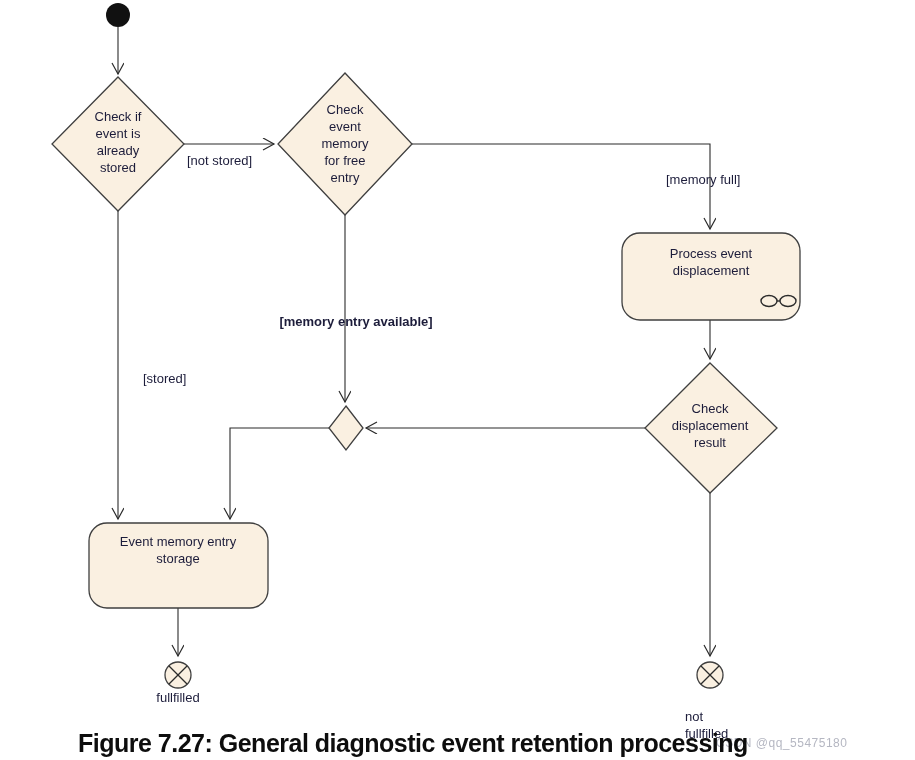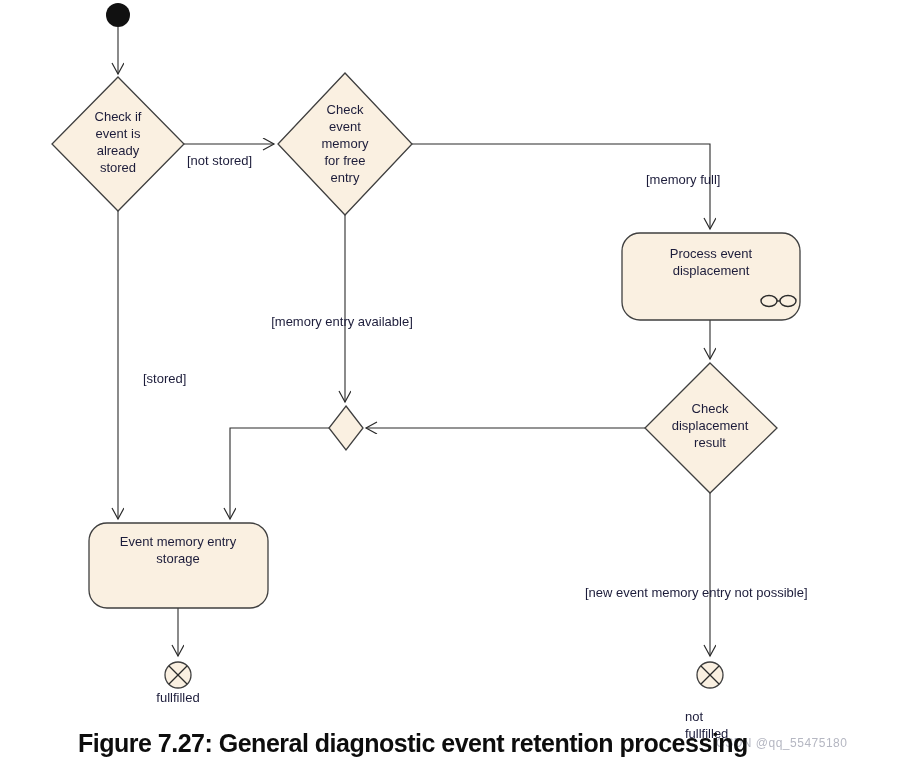--- a/index.html
+++ b/index.html
@@ -94,28 +94,27 @@
 
   <div class="lbl ctr" style="left:710px;top:400px;">Check
 displacement
 result</div>
 
   <div class="lbl ctr" style="left:178px;top:533px;">Event memory entry
 storage</div>
 
   <div class="lbl guard" style="left:187px;top:152px;text-align:right;">[not stored]</div>
 
-  <div class="lbl guard" style="left:646px;top:171px;">[memory full]</div>
+  <div class="lbl guard" style="left:666px;top:171px;">[memory full]</div>
 
-  <div class="lbl guard ctr" style="left:342px;top:313px;">[memory entry available]</div>
+  <div class="lbl guard ctr" style="left:356px;top:313px;font-weight:bold;">[memory entry available]</div>
 
   <div class="lbl guard" style="left:95px;top:370px;padding-left:48px;">[stored]</div>
 
 
-  <div class="lbl guard" style="left:585px;top:584px;">[new event memory entry not possible]</div>
 
   <div class="lbl ctr" style="left:178px;top:689px;">fullfilled</div>
 
   <div class="lbl" style="left:685px;top:688px;margin-top:20px;">not
 fullfilled</div>
 
   <div class="watermark">CSDN @qq_55475180</div>
 
   <div class="caption">Figure 7.27: General diagnostic event retention processing</div>
 </div>

